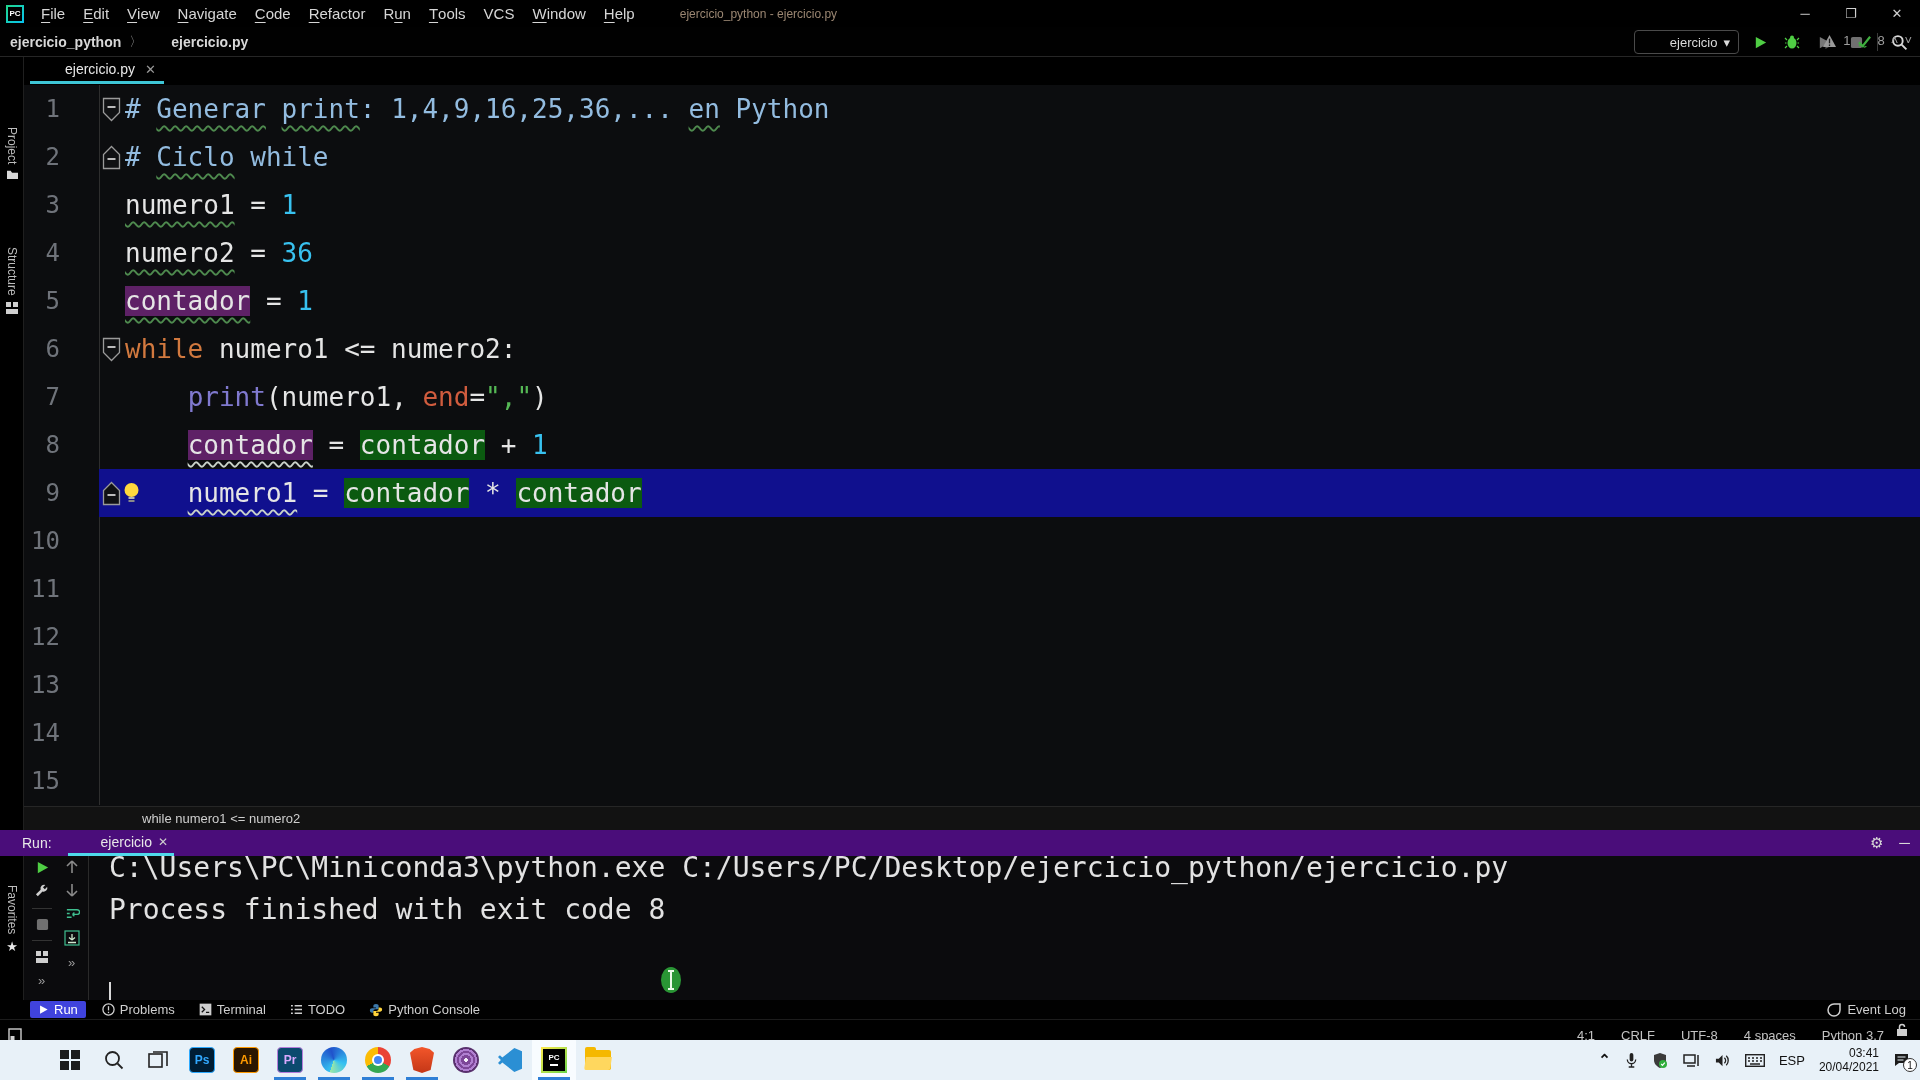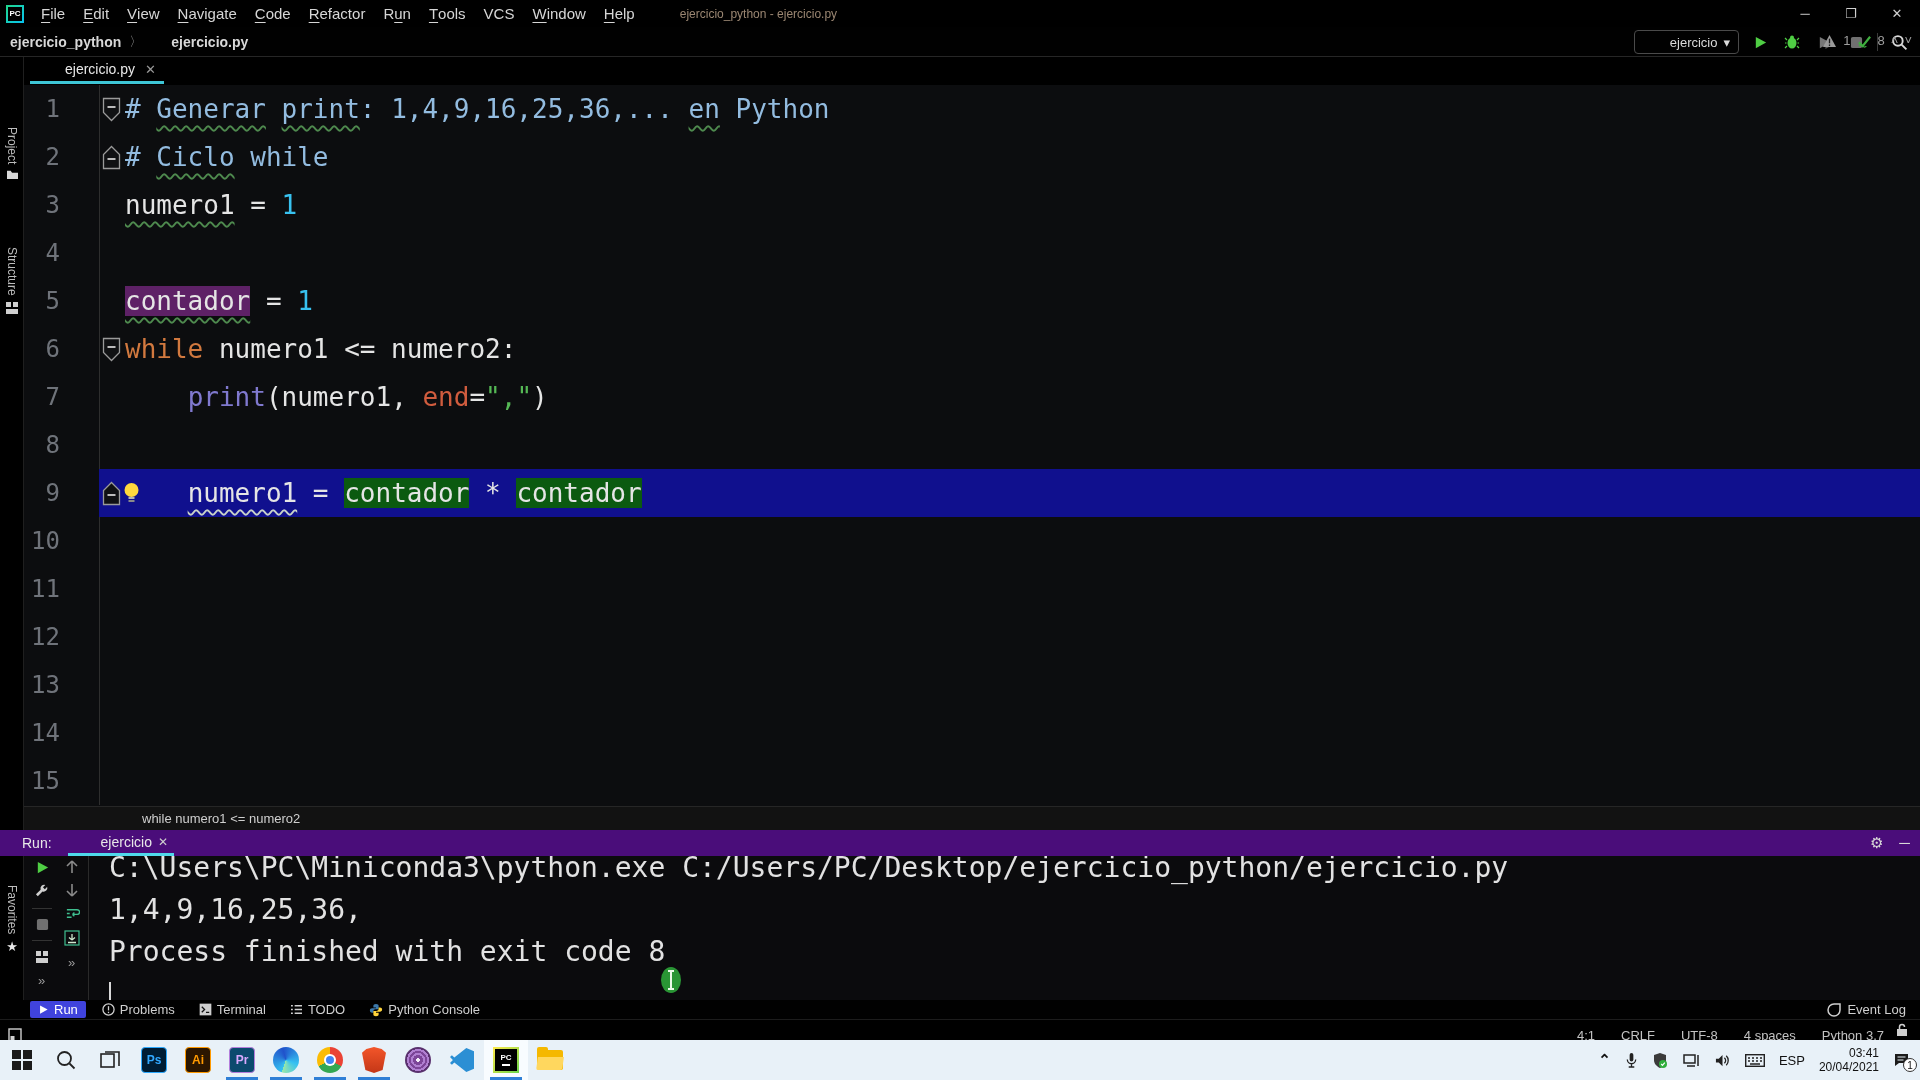--- a/index.html
+++ b/index.html
@@ -250,20 +250,21 @@
         <div class="ctext"><span class="c-cmt"># </span><span class="c-cmt w-g">Ciclo</span><span class="c-cmt"> while</span></div>
       </div>
       <div class="crow">
         <div class="lnum">3</div>
         <div class="foldcell"></div>
         <div class="ctext"><span class="c-plain w-g">numero1</span><span class="c-plain"> = </span><span class="c-num">1</span></div>
       </div>
       <div class="crow">
         <div class="lnum">4</div>
         <div class="foldcell"></div>
+        <div class="ctext"><span class="c-plain w-g">numero2</span><span class="c-plain"> = </span><span class="c-num">36</span></div>
       </div>
       <div class="crow">
         <div class="lnum">5</div>
         <div class="foldcell"></div>
         <div class="ctext"><span class="c-plain bg-p w-g">contador</span><span class="c-plain"> = </span><span class="c-num">1</span></div>
       </div>
       <div class="crow">
         <div class="lnum">6</div>
         <div class="foldcell">
           <span>
@@ -276,20 +277,21 @@
         <div class="ctext"><span class="c-kw">while</span><span class="c-plain"> numero1 &lt;= numero2:</span></div>
       </div>
       <div class="crow">
         <div class="lnum">7</div>
         <div class="foldcell"></div>
         <div class="ctext"><span class="c-plain">    </span><span class="c-fn">print</span><span class="c-plain">(numero1, </span><span class="c-param">end</span><span class="c-plain">=</span><span class="c-str">","</span><span class="c-plain">)</span></div>
       </div>
       <div class="crow">
         <div class="lnum">8</div>
         <div class="foldcell"></div>
+        <div class="ctext"><span class="c-plain">    </span><span class="c-plain bg-p w-w">contador</span><span class="c-plain"> = </span><span class="c-plain bg-g">contador</span><span class="c-plain"> + </span><span class="c-num">1</span></div>
       </div>
       <div class="crow">
         <div class="rowbg"></div>
         <div class="lnum">9</div>
         <div class="foldcell">
           <span>
             <svg width="19" height="25" viewBox="0 0 19 25">
               <path d="M9.5 1.5l8 8v14h-16v-14z" fill="#101113" stroke="#9a9a9a" stroke-width="1.3"></path>
               <path d="M5.5 14h8" stroke="#e8e8e8" stroke-width="1.6"></path>
             </svg>
@@ -419,21 +421,20 @@
         <svg width="16" height="16" viewBox="0 0 16 16">
           <rect x="1" y="1" width="14" height="14" fill="none" stroke="#3fbf8f" stroke-width="1.2"></rect>
           <path d="M8 4v6m0 0L5 7.5M8 10l3-2.5M4 12.5h8" stroke="#cfe8cf" stroke-width="1.3" fill="none"></path>
         </svg>
       </span>
     <span class="rmore">»</span>
   </div>
   <div id="rcol-sep"></div>
   <div id="console">
       <div class="conline" style="margin-top: -9px;">C:\Users\PC\Miniconda3\python.exe C:/Users/PC/Desktop/ejercicio_python/ejercicio.py</div>
-      <div class="conline">1,4,9,16,25,36,</div>
       <div class="conline">Process finished with exit code 8</div>
     </div>
   <div id="con-caret"></div>
 </div>
 <div id="green-cursor">
   <svg width="22" height="30" viewBox="0 0 22 30">
       <ellipse cx="11" cy="15" rx="10" ry="13" fill="#2fae3c" opacity="0.85"></ellipse>
       <path d="M8 6h6M11 6v18M8 24h6" stroke="#eafae8" stroke-width="2" fill="none"></path>
     </svg>
 </div>
@@ -512,21 +513,21 @@
     </div>
   <span id="sb-lock">
       <svg width="12" height="14" viewBox="0 0 12 14">
         <rect x="1" y="6" width="10" height="7" fill="#cfcfcf"></rect>
         <path d="M3.5 6V4a2.5 2.5 0 015 0" fill="none" stroke="#cfcfcf" stroke-width="1.5"></path>
       </svg>
     </span>
 </div>
 
 <div id="taskbar">
-  <div id="tk-apps" style="display:flex;">
+  <div id="tk-apps" style="display:flex;padding-left:48px;">
       <div class="tk-slot">
         <svg width="22" height="22" viewBox="0 0 22 22">
           <rect x="1" y="1" width="9" height="9" fill="#1b1b1b"></rect>
           <rect x="12" y="1" width="9" height="9" fill="#1b1b1b"></rect>
           <rect x="1" y="12" width="9" height="9" fill="#1b1b1b"></rect>
           <rect x="12" y="12" width="9" height="9" fill="#1b1b1b"></rect>
         </svg>
       </div>
       <div class="tk-slot">
         <svg width="22" height="22" viewBox="0 0 22 22">

